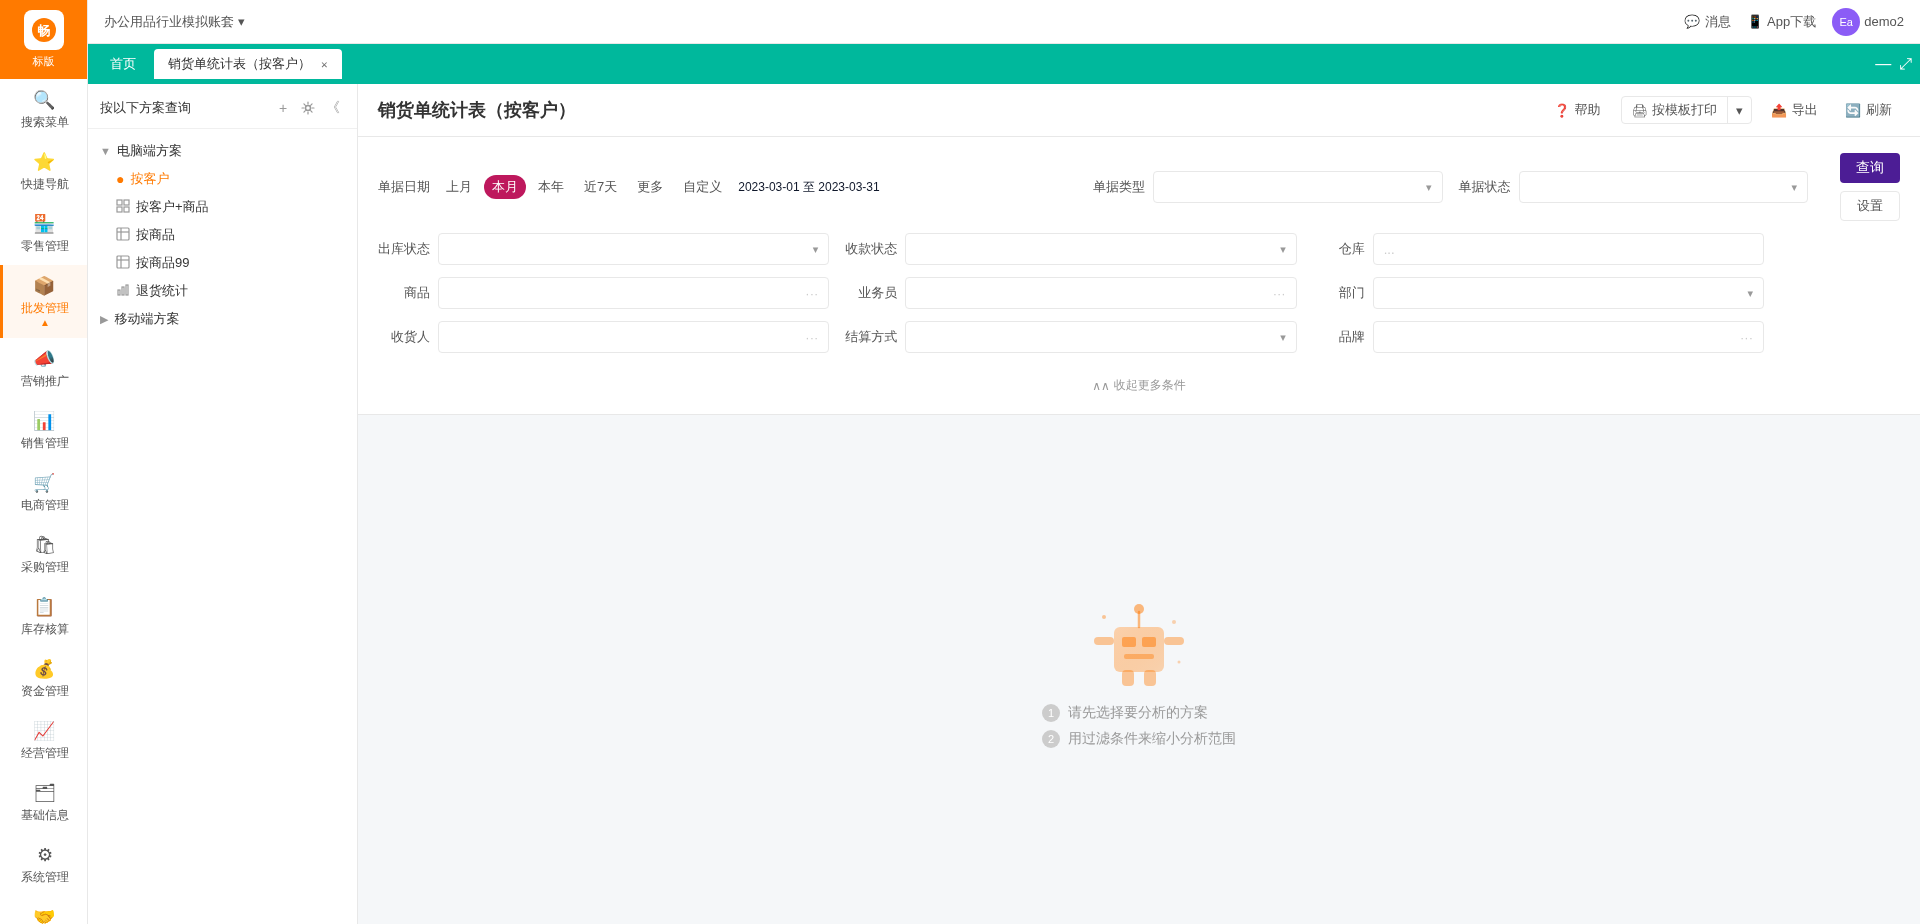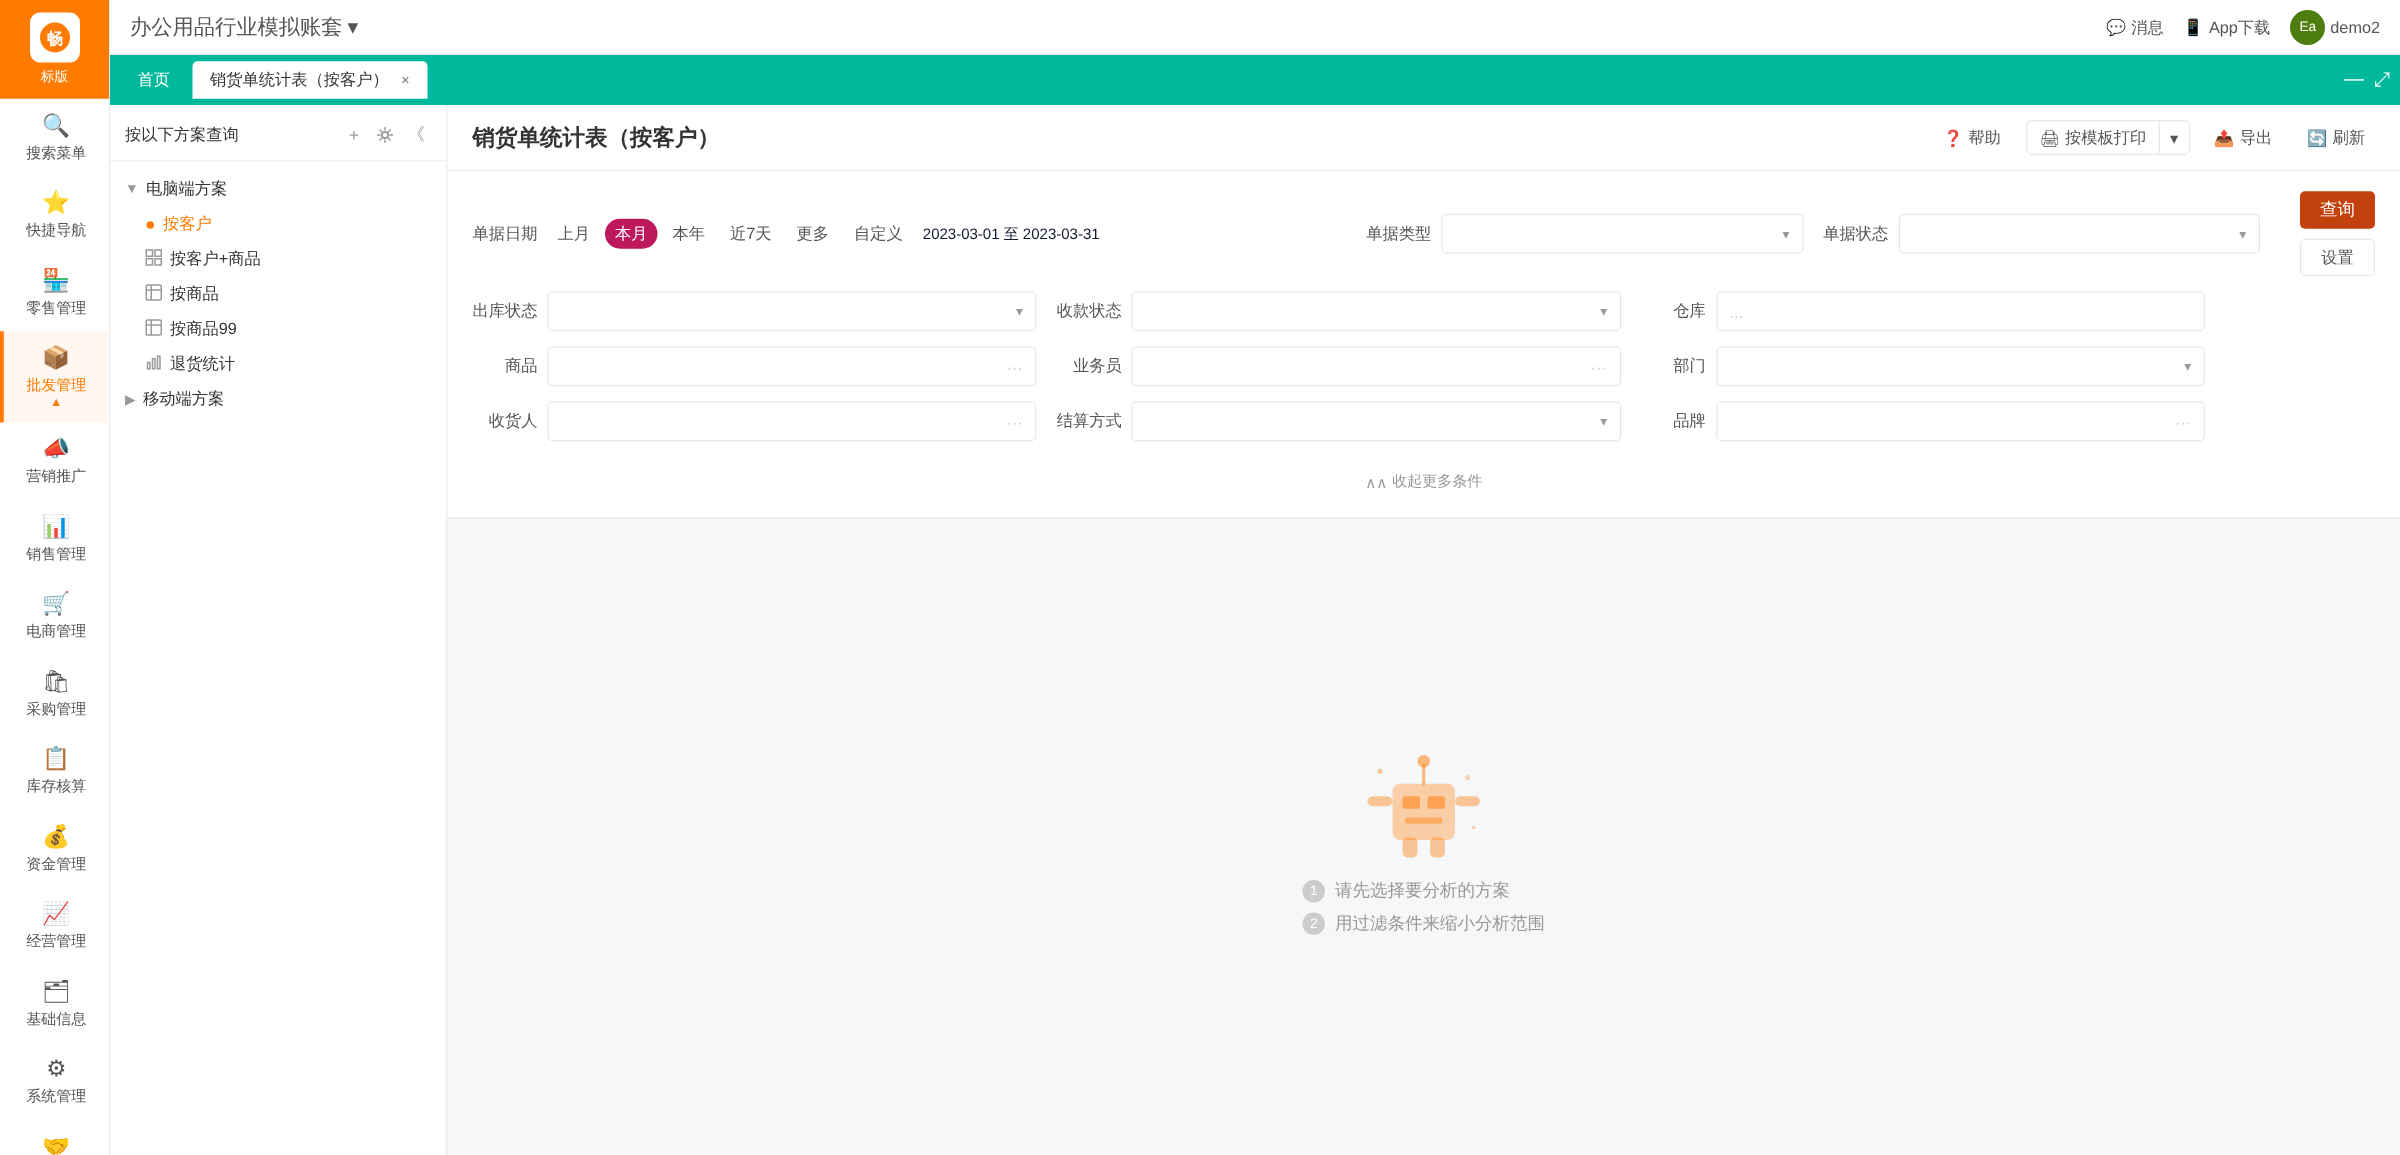--- a/index.html
+++ b/index.html
@@ -63,25 +63,25 @@
     
     .top-header {
       background: #fff;
       height: 44px;
       display: flex;
       align-items: center;
       padding: 0 16px;
       border-bottom: 1px solid #e8e8e8;
       justify-content: space-between;
     }
-    .header-left { display: flex; align-items: center; gap: 8px; color: #555; font-size: 17px; justify-content: flex-end; }
+    .header-left { display: flex; align-items: center; gap: 8px; color: #555; font-size: 13px; justify-content: flex-end; }
     .header-dropdown { display: flex; align-items: center; gap: 4px; cursor: pointer; }
     .header-right { display: flex; align-items: center; gap: 16px; color: #555; font-size: 13px; }
     .header-right-item { display: flex; align-items: center; gap: 4px; cursor: pointer; }
-    .user-avatar { width: 28px; height: 28px; border-radius: 50%; background: #4d7c0f; display: flex; align-items: center; justify-content: center; color: #fff; font-size: 11px; }
+    .user-avatar { width: 28px; height: 28px; border-radius: 50%; background: #8b5cf6; display: flex; align-items: center; justify-content: center; color: #fff; font-size: 11px; }
 
     
     .tab-bar {
       background: #00b89c;
       height: 40px;
       display: flex;
       align-items: center;
       padding: 0 8px;
       gap: 4px;
     }
@@ -277,21 +277,21 @@
 
     
     .action-row {
       display: flex;
       flex-direction: column;
       gap: 8px;
       margin-left: auto;
       padding-left: 16px;
     }
     .btn-query {
-      background: #c2410c;
+      background: #4c1d95;
       color: #fff;
       border: none;
       border-radius: 4px;
       padding: 6px 6px;
       font-size: 14px;
       cursor: pointer;
       white-space: nowrap;
     }
     .btn-settings {
       background: #fff;

